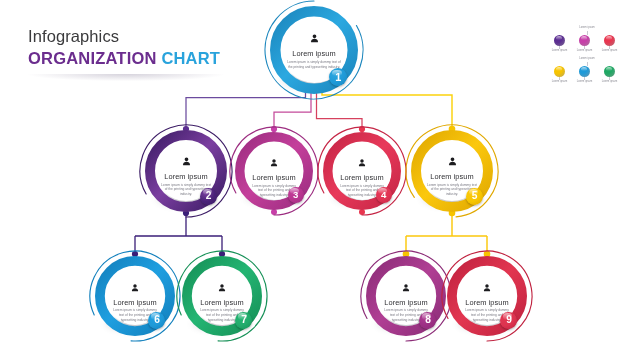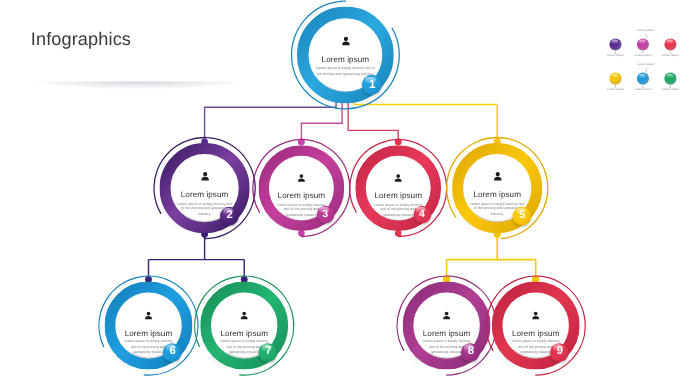--- a/index.html
+++ b/index.html
@@ -77,20 +77,24 @@
   }
   .lg-tick{position:absolute;background:#c9c9d2;}
 </style>
 </head>
 <body>
 
 <div id="stage">
 
   <div class="hdr">
     <div class="hdr-l1">Infographics</div>
+    <div class="hdr-l2">
+      <span class="hdr-org">ORGANIZATION</span>
+      <span class="hdr-chart">CHART</span>
+    </div>
   </div>
   <div class="hdr-shadow"></div>
 
   <svg id="wires" viewBox="0 0 626 352">
 
     <path fill="none" stroke="#6b4b9e" stroke-width="1.25" d="M305.5,88 L305.5,97.5 L186,97.5 L186,129"></path>
 
     <path fill="none" stroke="#c44a9a" stroke-width="1.25" d="M311,88 L311,112 L274,112 L274,129"></path>
 
     <path fill="none" stroke="#d6415e" stroke-width="1.25" d="M316.5,88 L316.5,118.5 L362,118.5 L362,129"></path>

